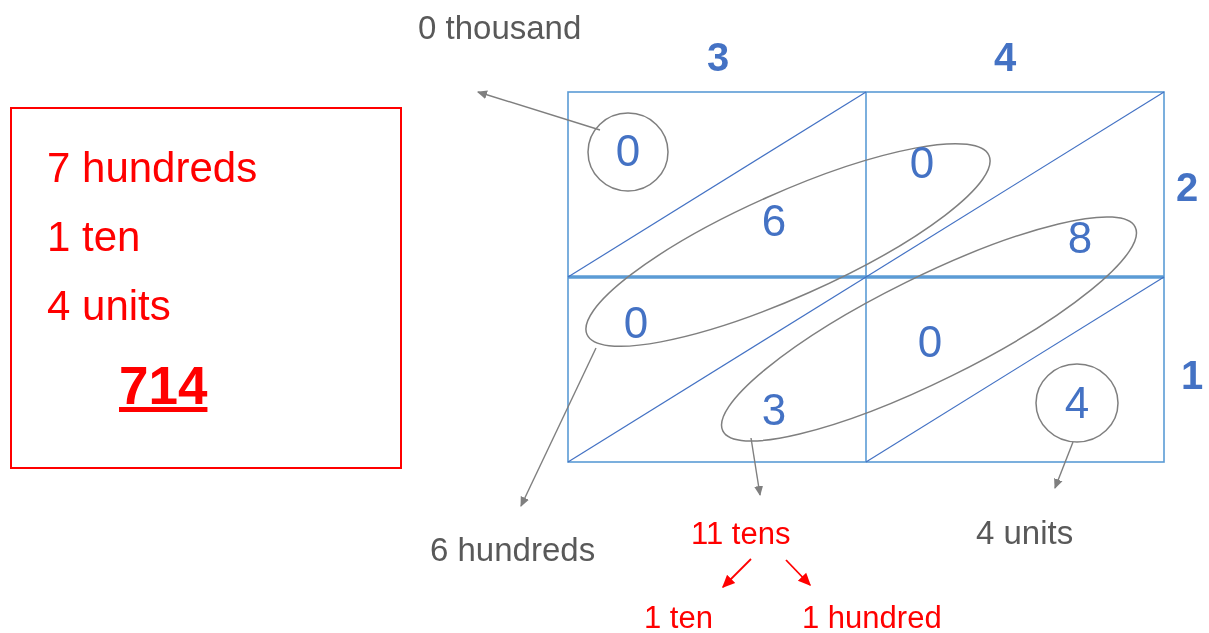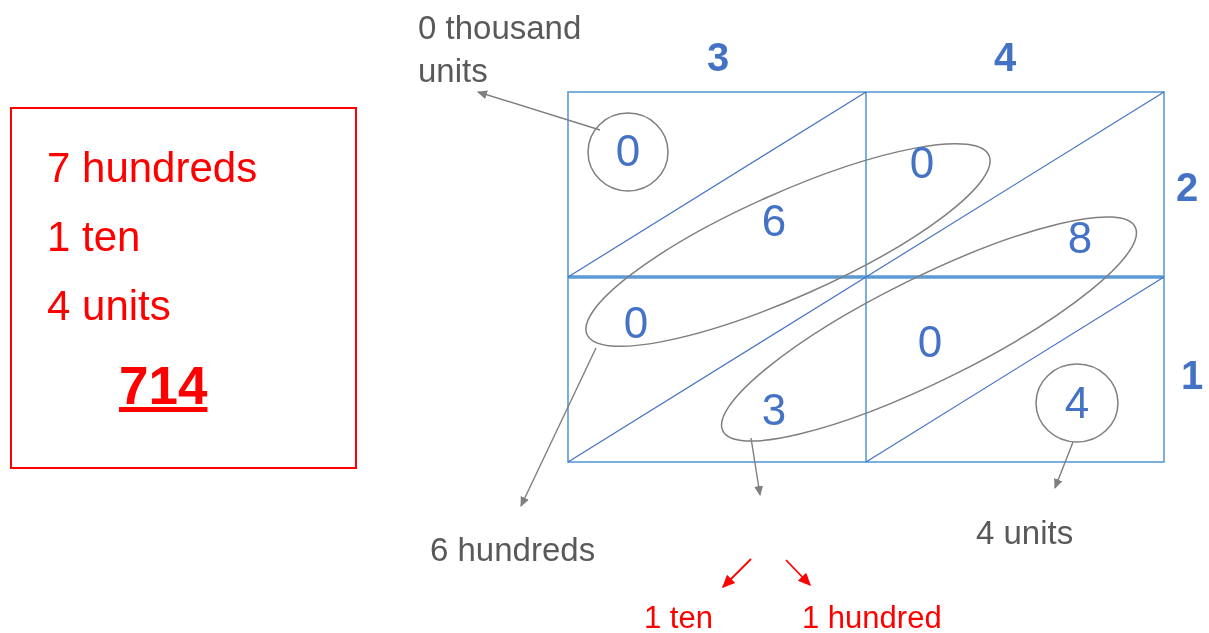--- a/index.html
+++ b/index.html
@@ -13,21 +13,21 @@
   #canvas{
     position:relative;width:1209px;height:633px;overflow:hidden;
     background:#ffffff;
     font-family:"Liberation Sans", sans-serif;
   }
   #diagram-svg{position:absolute;left:0;top:0;}
   .abs{position:absolute;white-space:nowrap;}
 
   
   .result-box{
-    left:10px;top:107px;width:347px;height:362px;
+    left:10px;top:107px;width:392px;height:362px;
     border:2px solid var(--red);
     color:var(--red);
     box-sizing:border-box;
     padding:24px 0 0 35px;
   }
   .result-box .pv-line{font-size:42px;line-height:69px;}
   .result-box .result-number{font-size:53px;font-weight:bold;margin:16px 0 0 72px;line-height:60px;text-decoration:underline;}
 
   
   .cell-digit{
@@ -100,21 +100,21 @@
   <div class="abs cell-digit" style="left:744px;top:194px;">6</div>
   <div class="abs cell-digit" style="left:892px;top:136px;">0</div>
   <div class="abs cell-digit" style="left:1050px;top:211px;">8</div>
   <div class="abs cell-digit" style="left:606px;top:296px;">0</div>
   <div class="abs cell-digit" style="left:744px;top:383px;">3</div>
   <div class="abs cell-digit" style="left:900px;top:315px;">0</div>
   <div class="abs cell-digit" style="left:1047px;top:376px;">4</div>
 
   <div class="abs gray-label" style="left:383px;top:6px;margin-left:35px;">
     <div>0 thousand</div>
-    <div>units</div>
   </div>
   <div class="abs gray-label" style="left:430px;top:528px;">6 hundreds</div>
   <div class="abs gray-label" style="left:976px;top:511px;">4 units</div>
 
+  <div class="abs red-label" style="left:691px;top:514px;">11 tens</div>
   <div class="abs red-label" style="left:644px;top:598px;">1 ten</div>
   <div class="abs red-label" style="left:802px;top:598px;">1 hundred</div>
 
 </div>
 
 </body></html>

